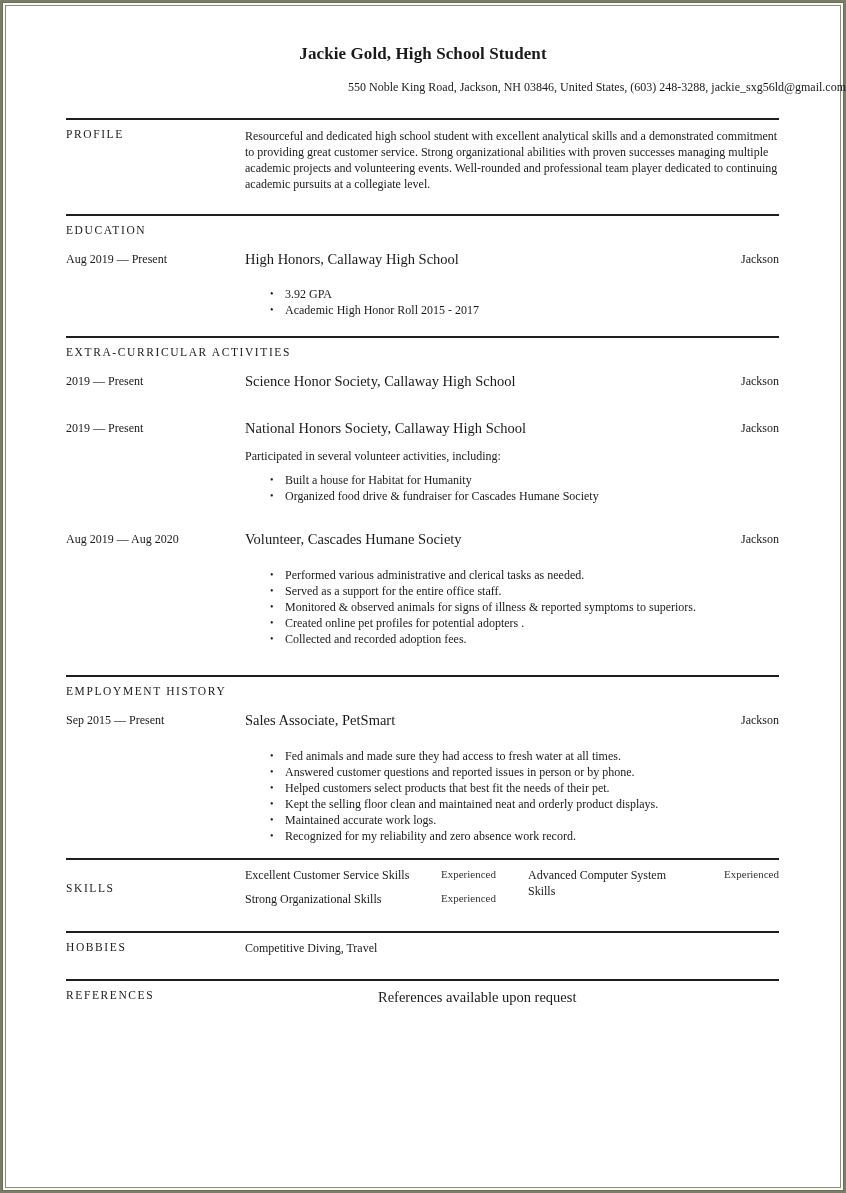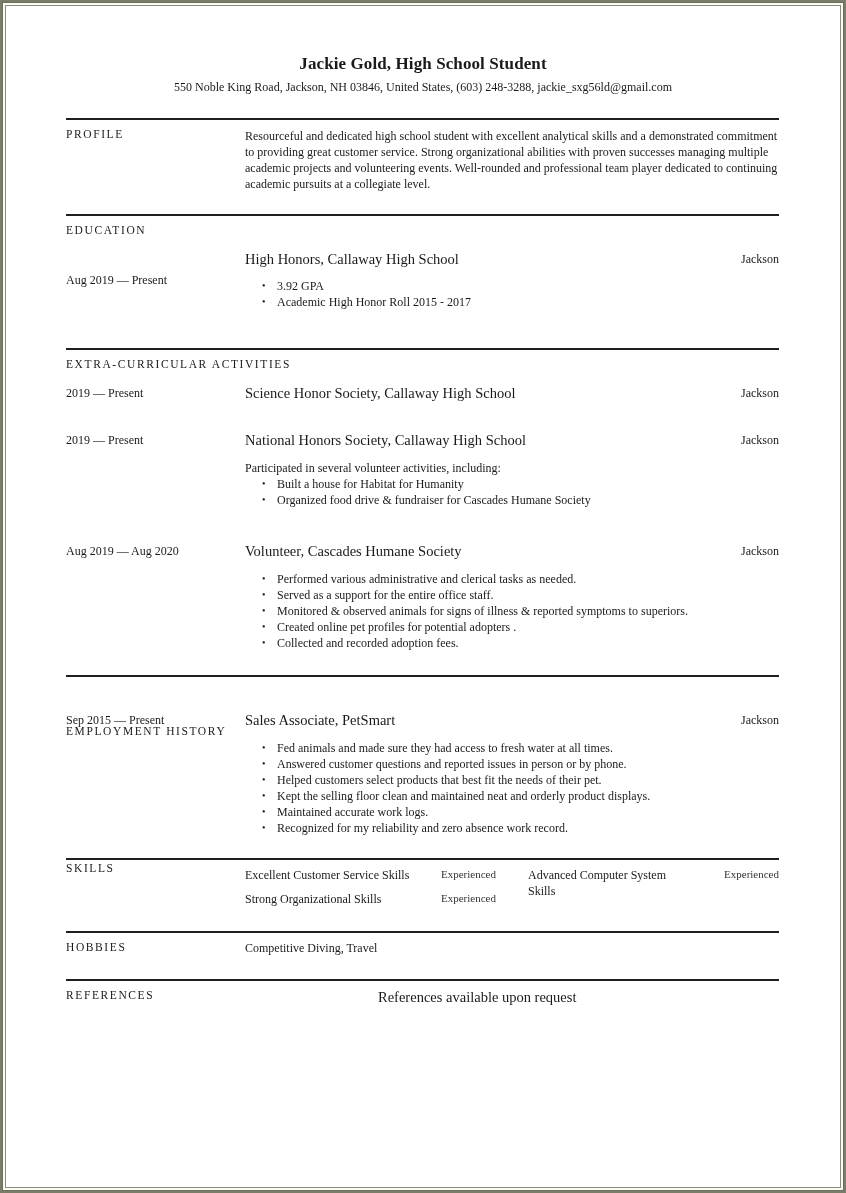--- a/index.html
+++ b/index.html
@@ -18,39 +18,39 @@
   }
   .frame-inner {
     position: absolute; left: 5px; top: 5px; right: 5px; bottom: 5px;
     background: #ffffff;
     border: 1px solid #8a8c7c;
   }
   .page { position: absolute; left: 0; top: 0; width: 846px; height: 1193px; }
 
   .name {
     position: absolute; top: 44px; left: 0; width: 846px;
-    text-align: center; font-size: 17px; font-weight: bold; letter-spacing: 0.1px; margin-top: 10px;
+    text-align: center; font-size: 17px; font-weight: bold; letter-spacing: 0.1px;
   }
   .contact {
     position: absolute; top: 80px; left: 0; width: 846px;
-    text-align: center; font-size: 12px;
+    text-align: right; font-size: 12px;
   }
 
   .section { position: absolute; left: 66px; width: 713px; }
   .rule { height: 2px; background: #1f1f1f; width: 713px; }
   .sec-label {
     position: absolute; left: 0; font-size: 11.5px; letter-spacing: 1.6px;
     text-transform: uppercase;
   }
   .col-right { position: absolute; left: 179px; width: 534px; }
   .date { position: absolute; left: 0; font-size: 12px; }
   .entry-title { position: absolute; left: 179px; font-size: 14.5px; }
   .loc { position: absolute; right: 0; font-size: 12px; }
   .text12 { font-size: 12px; line-height: 16px; }
-  ul.bullets { list-style: none; margin: 0; padding: 0; position: absolute; left: 196px; }
+  ul.bullets { list-style: none; margin: 8px; padding: 0; position: absolute; left: 196px; }
   ul.bullets li { font-size: 12px; line-height: 16px; position: relative; padding-left: 15px; white-space: nowrap; }
   ul.bullets li::before { content: "\2022"; position: absolute; left: 0; top: 0; font-size: 10px; }
   .skill { position: absolute; font-size: 12px; line-height: 16px; }
   .level { position: absolute; font-size: 11px; color: #333; }
 </style>
 </head>
 <body>
 
 <div class="frame-outer"></div>
 <div class="frame-inner"></div>
@@ -62,30 +62,30 @@
 
   <div class="section" style="top:118px;">
     <div class="rule"></div>
     <div class="sec-label" style="top:10px;">Profile</div>
     <div class="col-right text12" style="top:10px;">Resourceful and dedicated high school student with excellent analytical skills and a demonstrated commitment to providing great customer service. Strong organizational abilities with proven successes managing multiple academic projects and volunteering events. Well-rounded and professional team player dedicated to continuing academic pursuits at a collegiate level.</div>
   </div>
 
   <div class="section" style="top:214px;">
     <div class="rule"></div>
     <div class="sec-label" style="top:10px;font-family:Liberation Serif, serif;">Education</div>
-    <div class="date" style="top:38px;margin-top:21px;">Aug 2019 — Present</div>
+    <div class="date" style="top:38px;">Aug 2019 — Present</div>
     <div class="entry-title" style="top:37px;">High Honors, Callaway High School</div>
     <div class="loc" style="top:38px;">Jackson</div>
     <ul class="bullets" style="top:64px;">
       <li>3.92 GPA</li>
       <li>Academic High Honor Roll 2015 - 2017</li>
     </ul>
   </div>
 
-  <div class="section" style="top:348px;text-decoration:underline;">
+  <div class="section" style="top:336px;text-decoration:underline;">
     <div class="rule"></div>
     <div class="sec-label" style="top:10px;">Extra-Curricular Activities</div>
 
     <div class="date" style="top:38px;">2019 — Present</div>
     <div class="entry-title" style="top:37px;">Science Honor Society, Callaway High School</div>
     <div class="loc" style="top:38px;">Jackson</div>
 
     <div class="date" style="top:85px;">2019 — Present</div>
     <div class="entry-title" style="top:84px;">National Honors Society, Callaway High School</div>
     <div class="loc" style="top:85px;">Jackson</div>
@@ -102,37 +102,37 @@
       <li>Performed various administrative and clerical tasks as needed.</li>
       <li>Served as a support for the entire office staff.</li>
       <li>Monitored &amp; observed animals for signs of illness &amp; reported symptoms to superiors.</li>
       <li>Created online pet profiles for potential adopters .</li>
       <li>Collected and recorded adoption fees.</li>
     </ul>
   </div>
 
   <div class="section" style="top:675px;">
     <div class="rule"></div>
-    <div class="sec-label" style="top:10px;margin-top:40px;">Employment History</div>
+    <div class="sec-label" style="top:10px;">Employment History</div>
     <div class="date" style="top:38px;text-align:right;">Sep 2015 — Present</div>
     <div class="entry-title" style="top:37px;">Sales Associate, PetSmart</div>
     <div class="loc" style="top:38px;">Jackson</div>
     <ul class="bullets" style="top:65px;">
       <li>Fed animals and made sure they had access to fresh water at all times.</li>
       <li>Answered customer questions and reported issues in person or by phone.</li>
       <li>Helped customers select products that best fit the needs of their pet.</li>
       <li>Kept the selling floor clean and maintained neat and orderly product displays.</li>
       <li>Maintained accurate work logs.</li>
       <li>Recognized for my reliability and zero absence work record.</li>
     </ul>
   </div>
 
   <div class="section" style="top:858px;">
     <div class="rule"></div>
-    <div class="sec-label" style="top:4px;text-align:center;">Skills</div>
+    <div class="sec-label" style="top:24px;text-align:center;">Skills</div>
     <div class="skill" style="left:179px; top:9px;">Excellent Customer Service Skills</div>
     <div class="level" style="left:375px; top:10px;">Experienced</div>
     <div class="skill" style="left:462px; top:9px; width:160px; white-space:normal;">Advanced Computer System Skills</div>
     <div class="level" style="right:0; top:10px;">Experienced</div>
     <div class="skill" style="left:179px; top:33px;">Strong Organizational Skills</div>
     <div class="level" style="left:375px; top:34px;">Experienced</div>
   </div>
 
   <div class="section" style="top:931px;">
     <div class="rule"></div>

